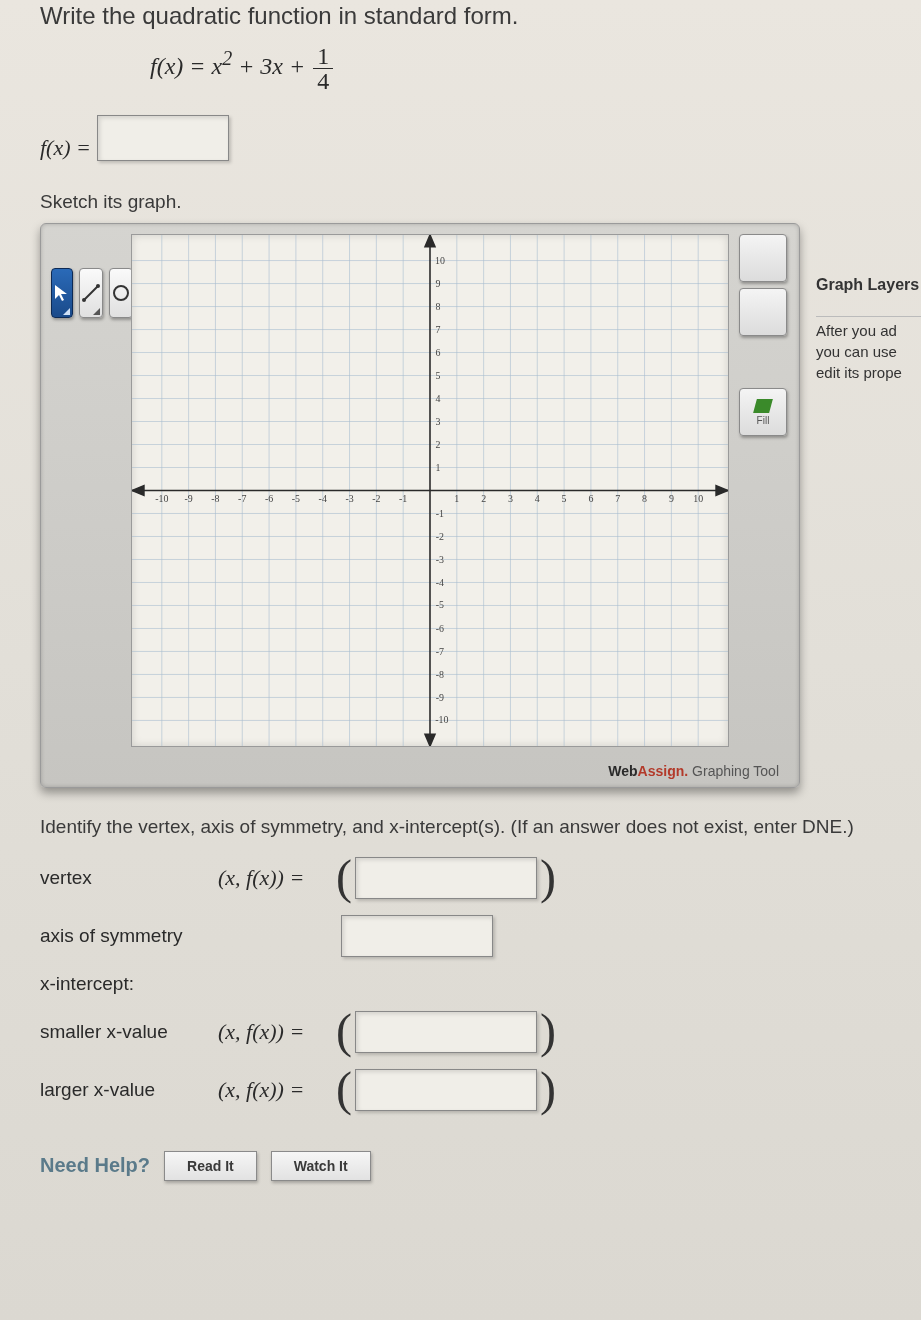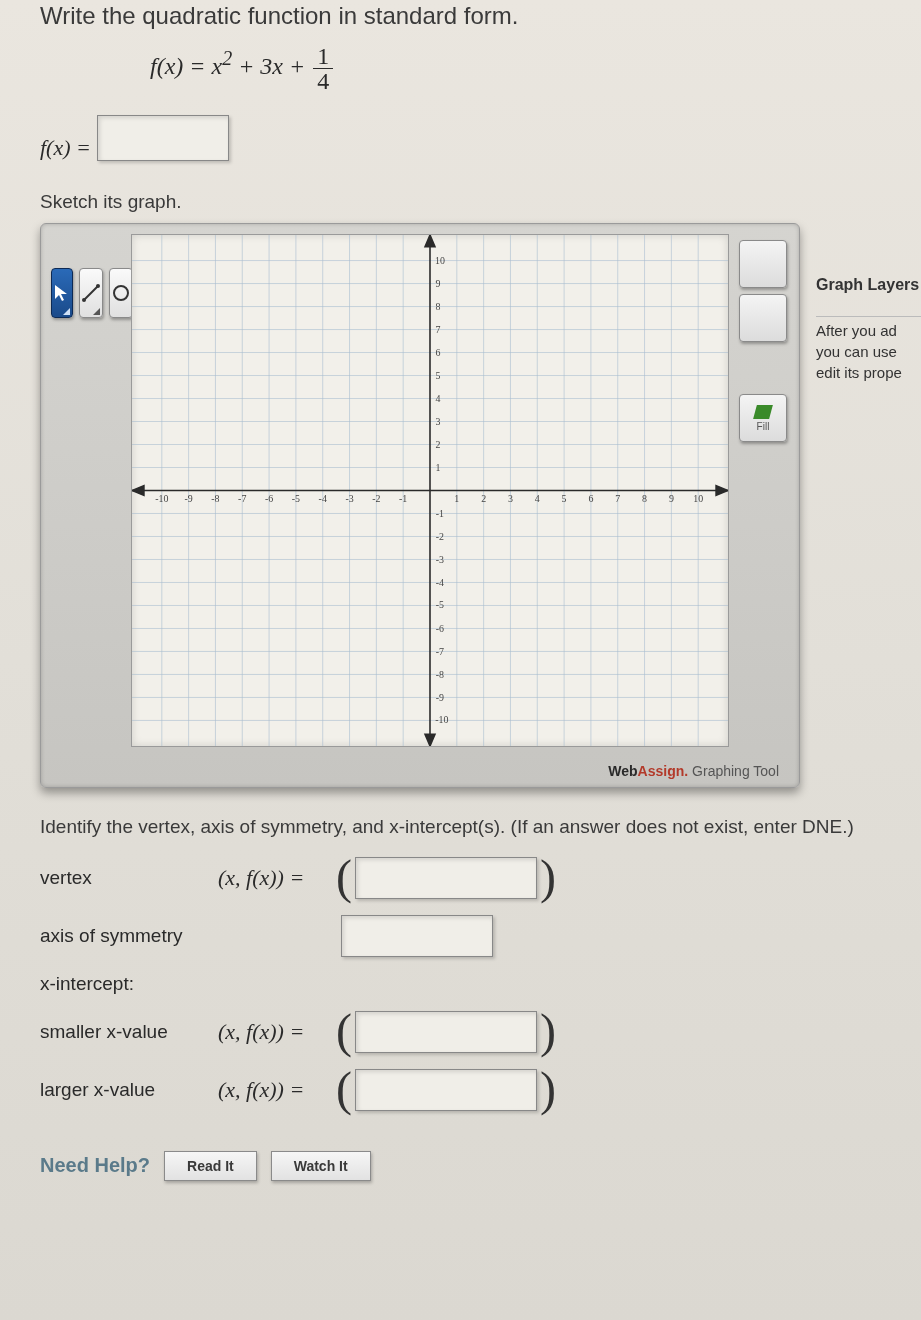--- a/index.html
+++ b/index.html
@@ -132,21 +132,21 @@
     box-shadow:0 0 0 1px #4a6a1a;
   }
   .canvas-area{
     position:absolute;top:10px;left:90px;right:70px;bottom:40px;
     background:#f2f0ea;
     border:1px solid #9a9a9a;
     box-shadow:inset 0 0 8px rgba(0,0,0,.15);
   }
   .canvas-area svg{width:100%;height:100%;display:block;}
   .right-tools{
-    position:absolute;top:16px;right:8px;width:56px;
+    position:absolute;top:10px;right:8px;width:56px;
     display:flex;flex-direction:column;gap:6px;align-items:center;
   }
   .rt-btn{
     width:46px;height:46px;
     background:linear-gradient(180deg,#f4f4f4,#dcdcdc);
     border:1px solid #8a8a8a;border-radius:4px;
     box-shadow:1px 2px 3px rgba(0,0,0,.3);
     display:flex;flex-direction:column;align-items:center;justify-content:center;
     font-size:10px;color:#555;gap:2px;
   }

